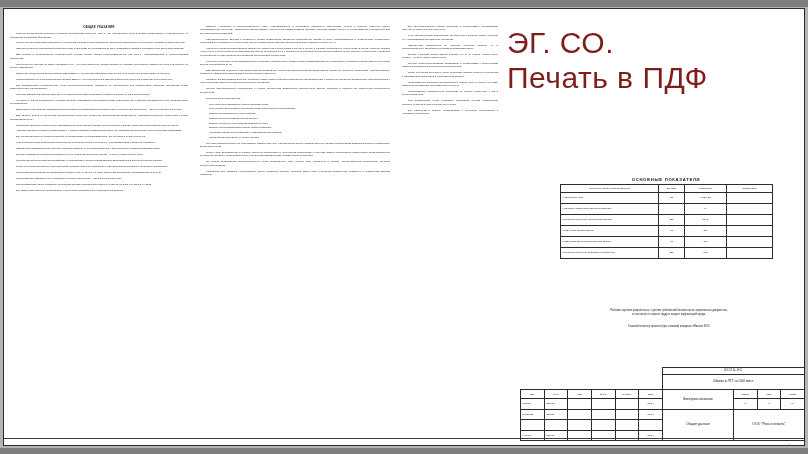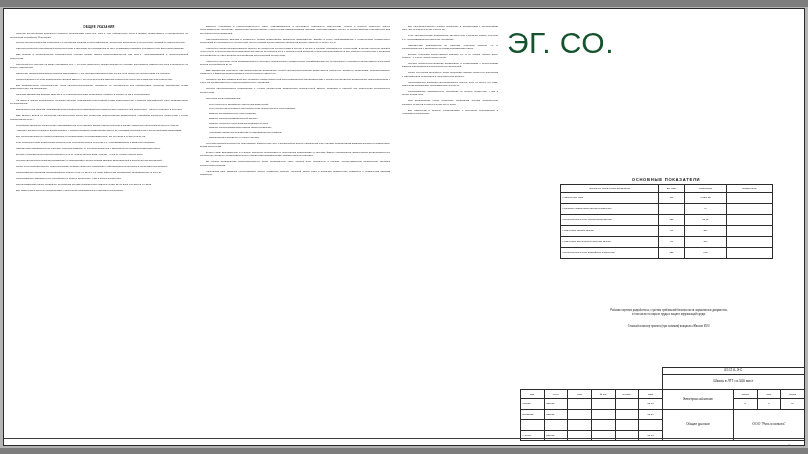--- a/index.html
+++ b/index.html
@@ -74,21 +74,21 @@
 
   #col-left   { left: 6px;   top: 16px; width: 178px; }
   #col-mid    { left: 196px; top: 16px; width: 190px; }
   #col-right  { left: 398px; top: 16px; width: 96px;  }
 
   
   .watermark {
     position: absolute;
     left: 503px; top: 16px;
     width: 300px;
-    color: #14532d;
+    color: #7f1d1d;
     font-size: 30px;
     line-height: 35px;
     font-weight: 400;
     font-family: "Liberation Sans", sans-serif;
     letter-spacing: 0.5px;
     white-space: nowrap;
   }
 
   
   .ind-wrap { position: absolute; left: 556px; top: 168px; width: 212px; }
@@ -249,20 +249,21 @@
         <p>Монтаж электрооборудования производить в соответствии с инструкциями заводов-изготовителей и проектной документацией.</p>
         <p>После окончания монтажных работ выполнить приёмо-сдаточные испытания с оформлением протоколов в установленном порядке.</p>
         <p>Сопротивление изоляции электропроводок должно быть не менее 0,5 МОм, измерения производить мегаомметром на 1000 В.</p>
         <p>Сопротивление заземляющего устройства не должно превышать 4 Ом в любое время года.</p>
         <p>При производстве работ соблюдать требования техники безопасности согласно СНиП 12-03-2001 и СНиП 12-04-2002.</p>
         <p>Все изменения в проекте согласовывать с проектной организацией в установленном порядке.</p>
       </div>
 
     <div class="watermark">
       <div>ЭГ. СО.</div>
+      <div>Печать в ПДФ</div>
     </div>
 
     <div class="ind-wrap">
       <div class="ind-title">ОСНОВНЫЕ ПОКАЗАТЕЛИ</div>
       <table class="ind">
         <colgroup>
             <col class="c1">
             <col class="c2">
             <col class="c3">
             <col class="c4">

